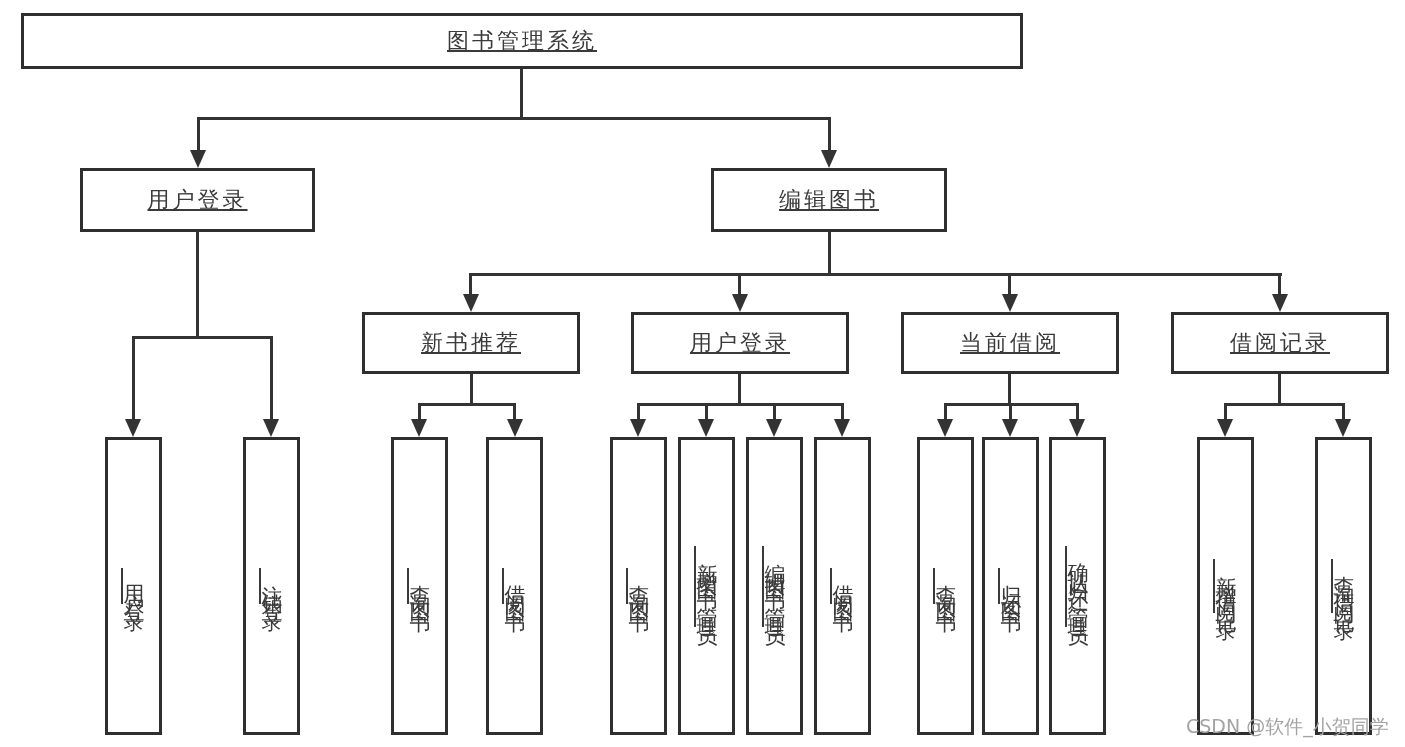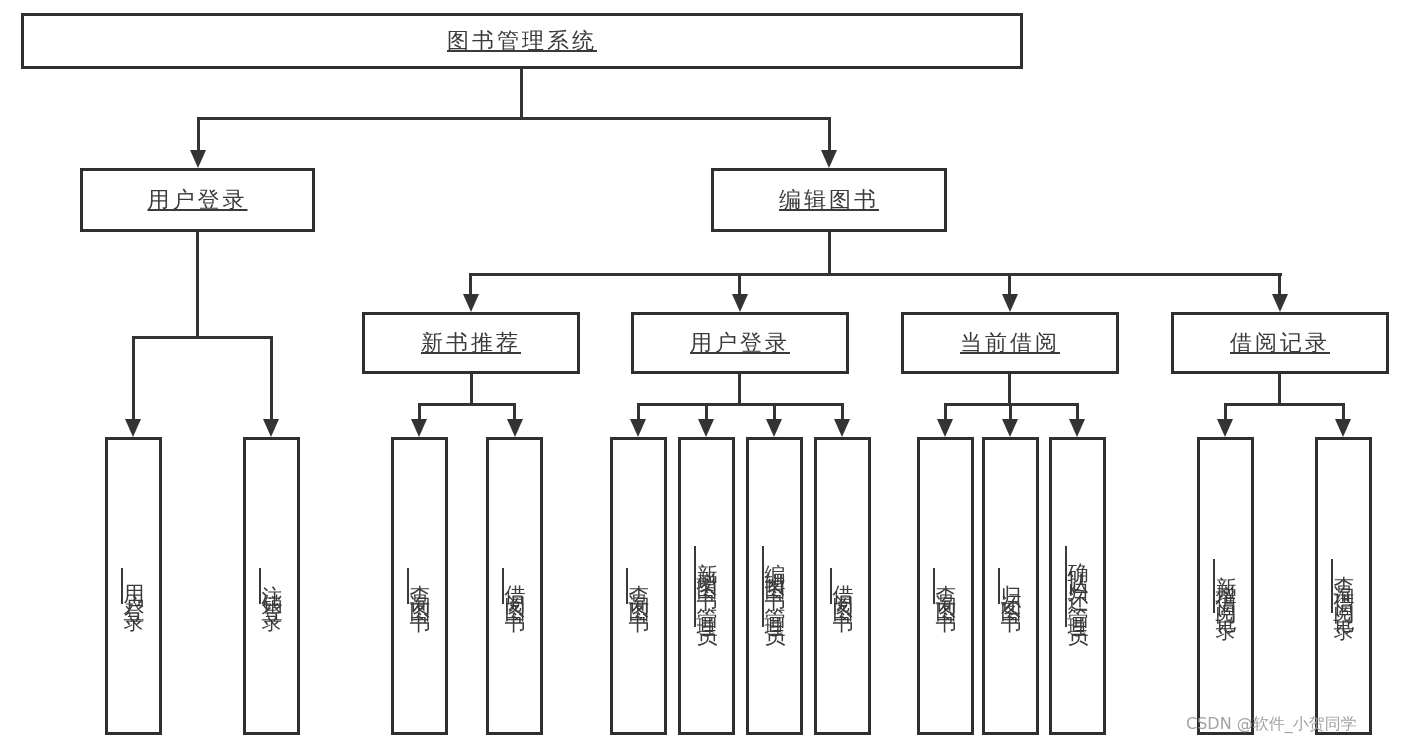--- a/index.html
+++ b/index.html
@@ -37,21 +37,21 @@
   .arrow{
     position:absolute;width:0;height:0;
     border-left:8px solid transparent;
     border-right:8px solid transparent;
     border-top:18px solid #333333;
   }
   .watermark{
     position:absolute;
     left:1186px;top:714px;
     color:#a3a3a3;
-    font-size:16px;
+    font-size:19px;
     white-space:nowrap;
   }
 </style>
 </head>
 <body>
 
 <div class="canvas">
 
   <div class="node" style="left:21px;top:13px;width:1002px;height:56px;">
     <span class="lbl">图书管理系统</span>

